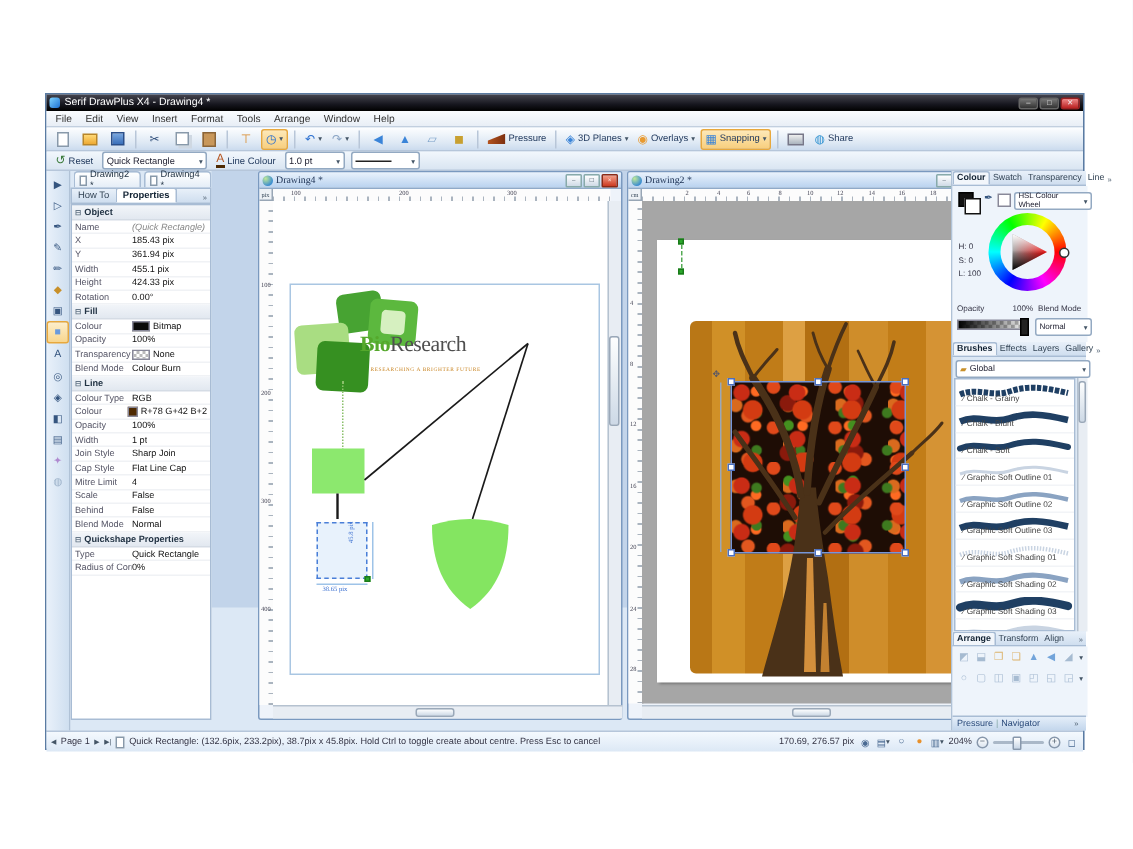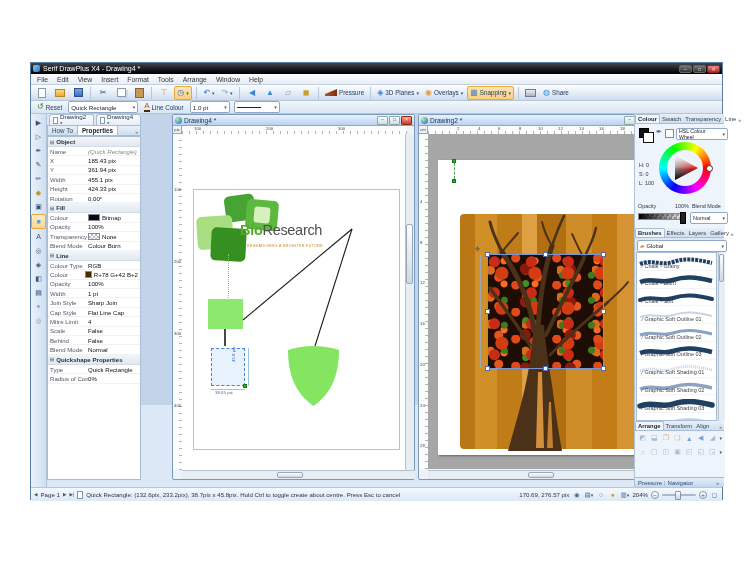--- a/index.html
+++ b/index.html
@@ -61,21 +61,21 @@
   .prow{display:flex;height:8.4px;align-items:center;border-bottom:1px solid #f0f2f5;padding:0 2px;}
   .prow .pl{width:38px;color:#556;overflow:hidden;white-space:nowrap;}
   .prow .pv{color:#111;white-space:nowrap;overflow:hidden;display:flex;align-items:center;gap:2px;}
   .phead{display:flex;height:9px;align-items:center;background:linear-gradient(#f2f5f9,#e2e8f0);
     border-bottom:1px solid #d5dce5;font-weight:bold;color:#234;padding:0 2px;gap:2px;}
   .phead .exp{font-size:5px;color:#678;}
   .pv.italic{font-style:italic;color:#888;}
   .swatch{width:10px;height:5px;border:1px solid #889;display:inline-block;}
   .checker{background:repeating-conic-gradient(#bbb 0 25%,#fff 0 50%) 0 0/4px 4px;}
   
-  .mdi{position:absolute;left:110px;top:51px;width:493px;height:291px;background:#c2d4ea;}
+  .mdi{position:absolute;left:110px;top:51px;width:493px;height:291px;background:#c2d4ea;font-family:Liberation Serif, serif;}
   .child{position:absolute;background:#eef3fa;border:1px solid #7a99bf;box-sizing:border-box;border-radius:2px;}
   .ctitle{position:absolute;left:0;top:0;width:100%;height:11px;background:linear-gradient(#e9f2fc,#b9d2ef);
     border-bottom:1px solid #8fa9c8;display:flex;align-items:center;gap:2px;padding:0 2px;box-sizing:border-box;font-size:6.6px;color:#1a2f52;}
   .cicon{width:7px;height:7px;border-radius:50%;background:radial-gradient(circle at 30% 30%,#bfe89a,#3e8fd0 70%);}
   .cbtns{margin-left:auto;display:flex;gap:1px;}
   .cb{width:9px;height:7px;border:1px solid #8aa;border-radius:1px;background:linear-gradient(#fff,#cfdae6);font-size:4.5px;line-height:6px;text-align:center;color:#345;}
   .cb.close{background:linear-gradient(#f4a08c,#cc3a22);border-color:#8a2a18;color:#fff;}
   .hruler{position:absolute;height:8px;background:#fcfcfc;border-bottom:1px solid #98a6b5;
     background-image:repeating-linear-gradient(90deg,#aab4bf 0 1px,transparent 1px 7px);background-size:100% 3px;background-position:0 100%;background-repeat:no-repeat;}
   .vruler{position:absolute;width:9px;background:#fcfcfc;border-right:1px solid #98a6b5;

